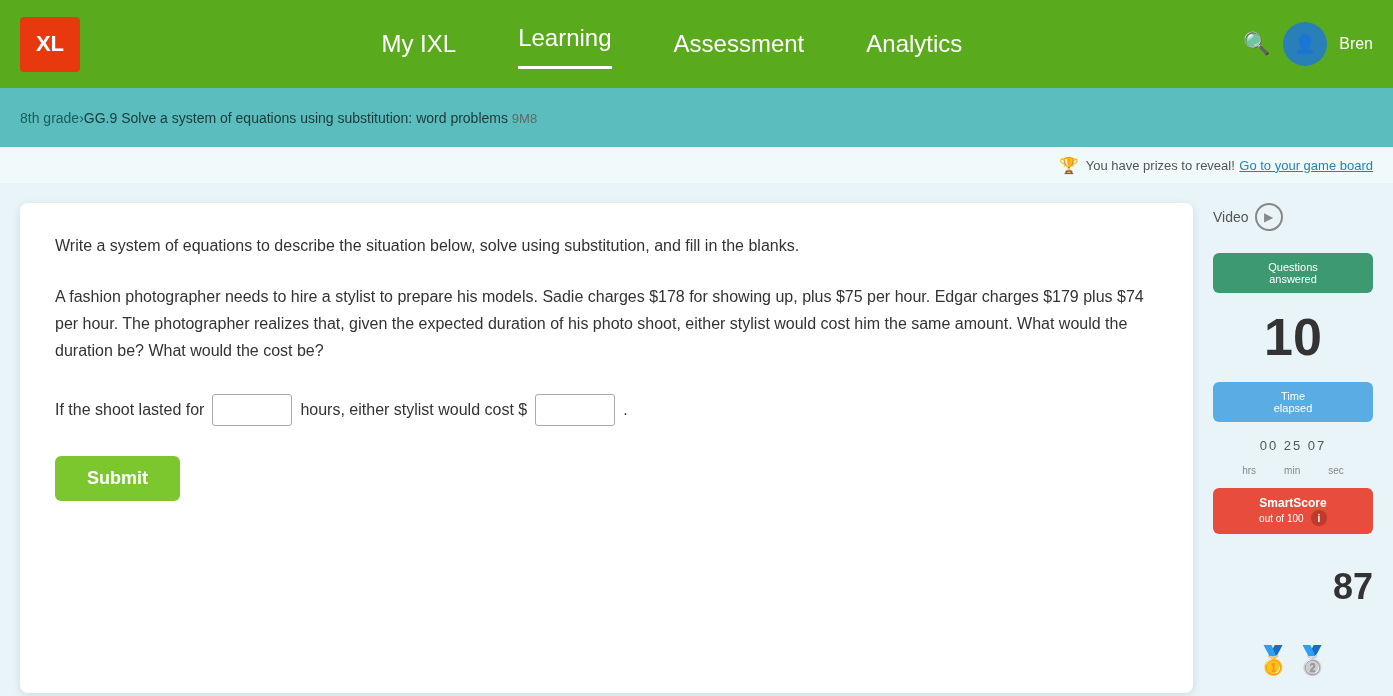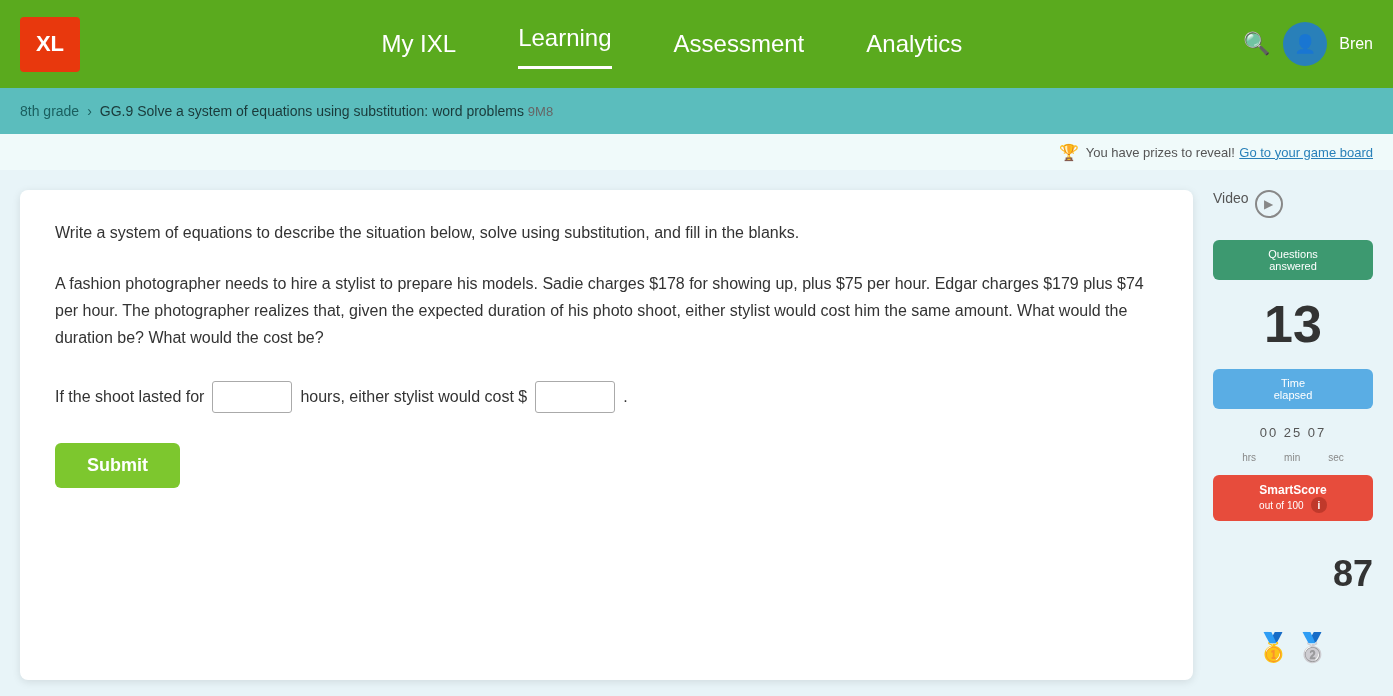--- a/index.html
+++ b/index.html
@@ -86,25 +86,24 @@
 
     .bren-label {
       color: white;
       font-size: 16px;
     }
 
     
     .breadcrumb-bar {
       background: #6dc;
       background: #7ecfcf;
-      height: 46px;
+      height: 59px;
       display: flex;
       align-items: center;
       padding: 16px 20px;
-      gap: 8px;
       background: #5bbdbd;
     }
 
     .breadcrumb-text {
       color: #1a5f5f;
       font-size: 14px;
       cursor: pointer;
     }
 
     .breadcrumb-separator {
@@ -217,20 +216,21 @@
     
     .right-sidebar {
       width: 160px;
       display: flex;
       flex-direction: column;
       gap: 12px;
     }
 
     .video-btn {
       display: flex;
+      align-items: center;
       gap: 6px;
       background: none;
       border: none;
       cursor: pointer;
       font-size: 14px;
       color: #555;
     }
 
     .video-circle {
       width: 28px;
@@ -420,21 +420,21 @@
       <button class="video-btn">
         <span>Video</span>
         <div class="video-circle">▶</div>
       </button>
     </div>
 
     <div class="questions-answered-box">
       <div class="label">Questions<br>answered</div>
     </div>
 
-    <div class="count-display">13</div>
+    <div class="count-display">10</div>
 
     <div class="time-elapsed-box">
       <div class="label">Time<br>elapsed</div>
     </div>
 
     <div class="timer-display">00  25  07</div>
     <div class="timer-labels">
       <span>hrs</span>
       <span>min</span>
       <span>sec</span>

